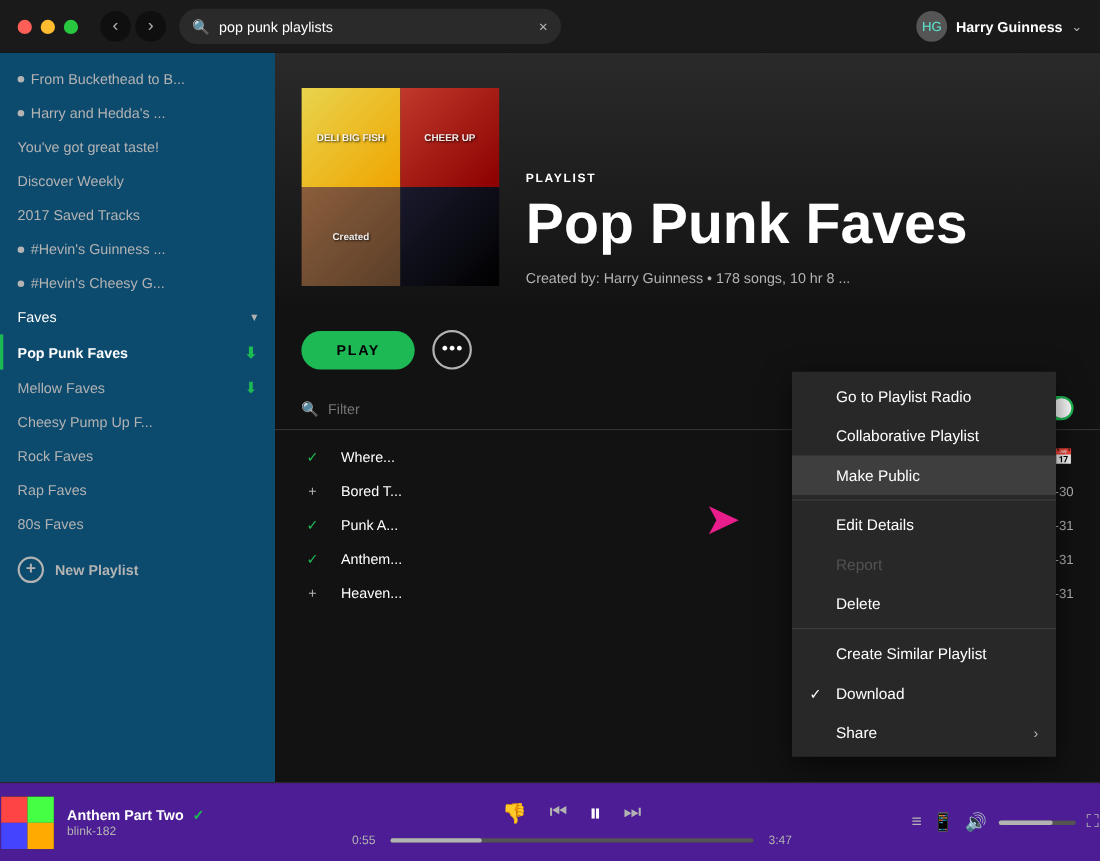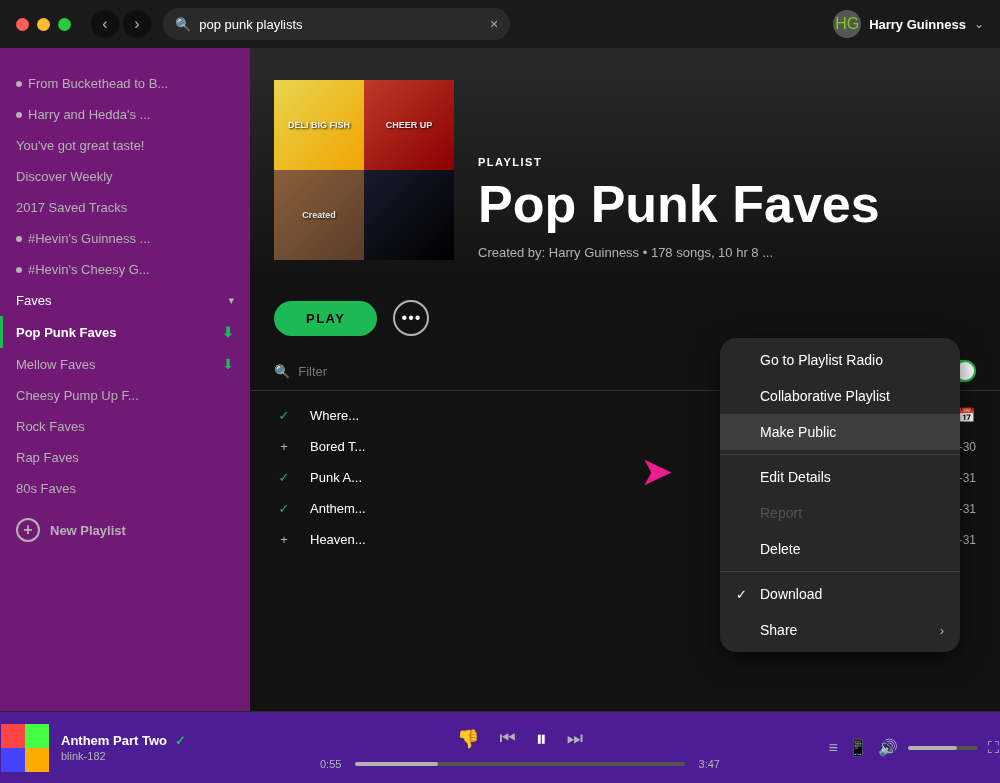--- a/index.html
+++ b/index.html
@@ -95,48 +95,48 @@
     }
     .user-avatar {
       width: 28px;
       height: 28px;
       border-radius: 50%;
       background: #555;
       overflow: hidden;
       display: flex;
       align-items: center;
       justify-content: center;
-      font-size: 16px;
-      color: #84cc16;
+      font-size: 12px;
+      color: #5eead4;
     }
     .user-name {
       font-size: 13px;
       font-weight: 600;
     }
     .chevron-down {
       color: #b3b3b3;
       font-size: 12px;
     }
 
     
     .main-area {
       display: flex;
       flex: 1;
       overflow: hidden;
     }
 
     
     .sidebar {
       width: 250px;
-      background: #701a75;
+      background: #0c4a6e;
       flex-shrink: 0;
       display: flex;
       flex-direction: column;
       overflow-y: auto;
-      padding-top: 20px;
+      padding-top: 8px;
     }
     .sidebar-item {
       padding: 8px 16px;
       font-size: 13px;
       color: #b3b3b3;
       cursor: pointer;
       white-space: nowrap;
       overflow: hidden;
       text-overflow: ellipsis;
       display: flex;
@@ -379,21 +379,21 @@
       color: #b3b3b3;
     }
 
     
     .context-menu {
       position: absolute;
       top: 290px;
       left: 470px;
       width: 240px;
       background: #282828;
-      border-radius: 16px;
+      border-radius: 0;
       box-shadow: 0 8px 24px rgba(0,0,0,0.6);
       z-index: 100;
       padding: 4px 0;
     }
     .ctx-item {
       padding: 10px 16px;
       font-size: 14px;
       color: #fff;
       cursor: pointer;
       display: flex;
@@ -717,20 +717,24 @@
       <div class="ctx-item disabled">
         <span class="ctx-check"></span>
         <span>Report</span>
       </div>
       <div class="ctx-item">
         <span class="ctx-check"></span>
         <span>Delete</span>
       </div>
       <div class="ctx-divider"></div>
       <div class="ctx-item">
+        <span class="ctx-check"></span>
+        <span>Create Similar Playlist</span>
+      </div>
+      <div class="ctx-item">
         <span class="ctx-check">✓</span>
         <span>Download</span>
       </div>
       <div class="ctx-item">
         <span class="ctx-check"></span>
         <span>Share</span>
         <span class="ctx-arrow">›</span>
       </div>
     </div>
 

